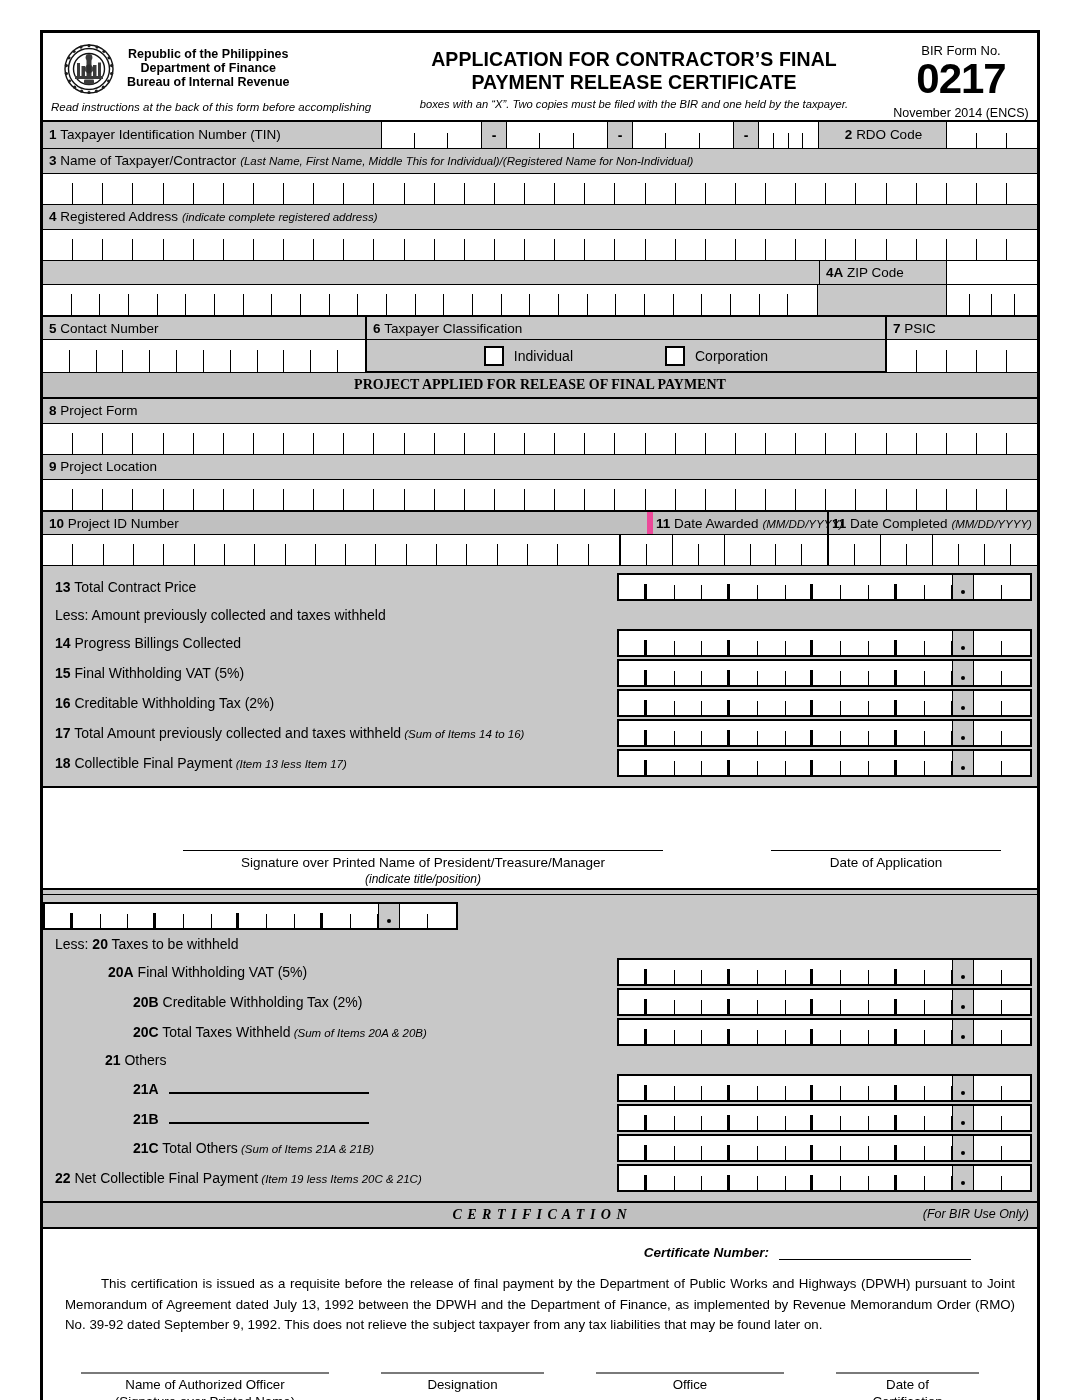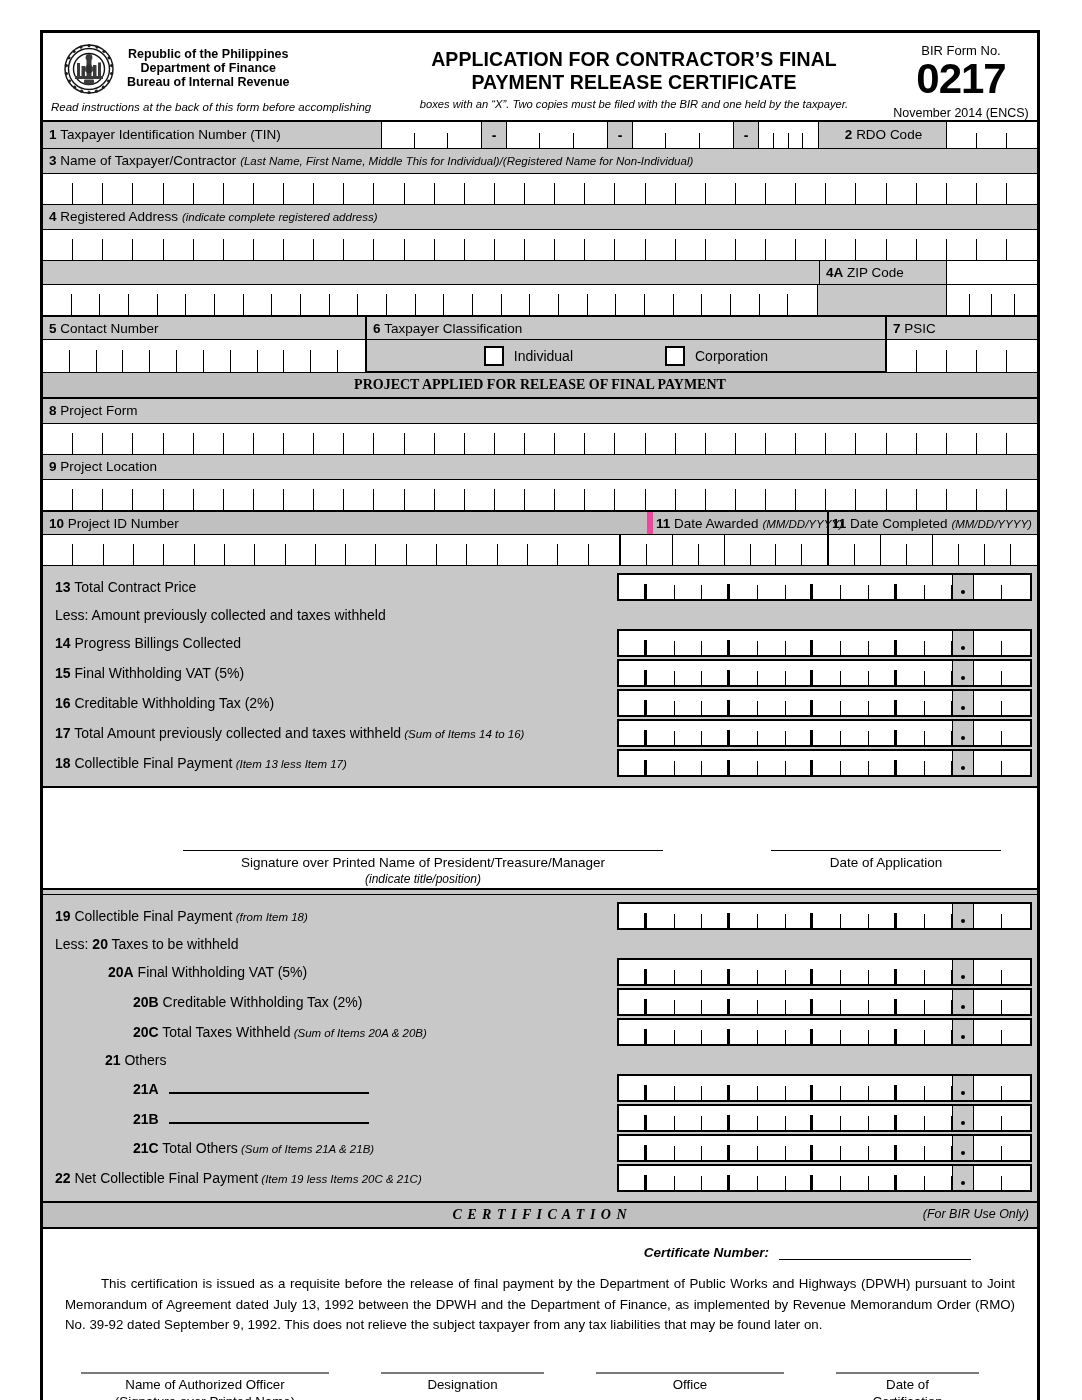--- a/index.html
+++ b/index.html
@@ -888,21 +888,20 @@
       <div class="sig-cap" style="left:718px; top:66px; width:250px;">Date of Application</div>
     </div>
 
     <div class="row bt gray">
       <div class="lbl" style="width:100%;font-style:italic;font-weight:bold;font-size:13px;"></div>
     </div>
 
     <div class="gray bt1" style="padding:6px 0 8px 0;">
       <div id="bir-rows">
           <div style="display: flex; align-items: center; height: 30px;">
-            <div style="flex: 1 1 0%; font-size: 14px; padding-left: 12px; white-space: nowrap;"><b>19</b> <span>Collectible Final Payment</span><span class="it"> (from Item 18)</span></div>
             <div style="width: 420px; display: flex; justify-content: flex-start;">
               <div class="money" style="width: 415px;">
                 <div class="mc thick"></div>
                 <div class="mc"></div>
                 <div class="mc"></div>
                 <div class="mc thick"></div>
                 <div class="mc"></div>
                 <div class="mc"></div>
                 <div class="mc thick"></div>
                 <div class="mc"></div>

